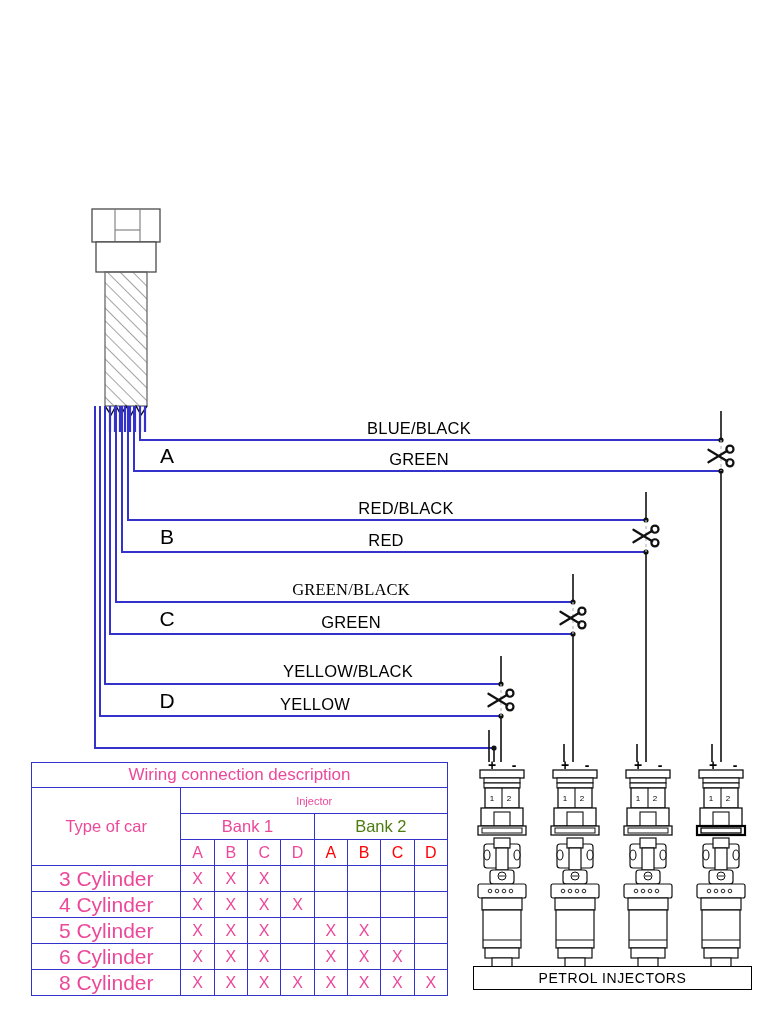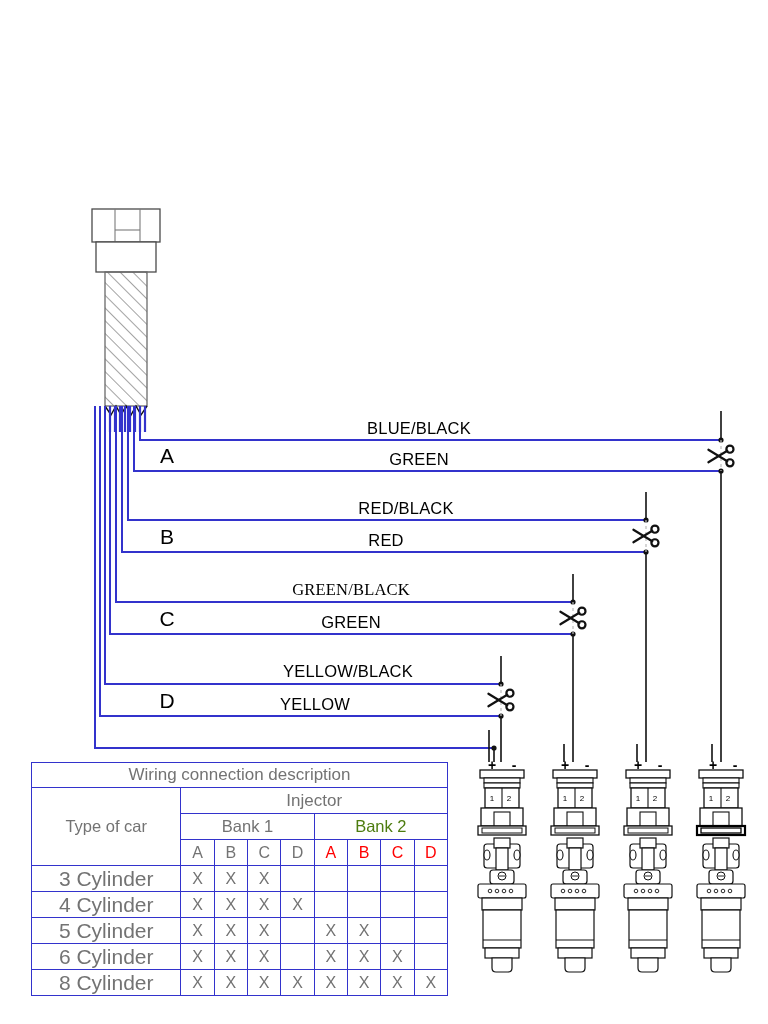--- a/index.html
+++ b/index.html
@@ -51,31 +51,31 @@
     background: #ffffff;
     table-layout: fixed;
   }
   #wire-table td {
     border: 1.4px solid #3333cc;
     text-align: center;
     vertical-align: middle;
     font-size: 15.5px;
     padding: 0;
     height: 25px;
-    color: #737373;
+    color: #ec4899;
   }
   #wire-table td.title {
     font-size: 17px;
     height: 24px;
   }
   #wire-table td.type-of-car {
     font-size: 16.5px;
   }
   #wire-table td.injector-hd {
-    font-size: 17px;
+    font-size: 11px;
   }
   #wire-table td.bank1 { font-size: 16.5px; margin-top: 40px; }
   #wire-table td.bank2 { font-size: 16.5px; color: #4d7c0f; }
   #wire-table td.col-hd { font-size: 16px; }
   #wire-table td.col-hd.b2 { color: #ff0000; }
   #wire-table td.carname {
     font-size: 21px;
     text-align: center;
   }
   #wire-table td.mark { font-size: 16px; }
@@ -390,20 +390,21 @@
 
   <div class="inj-sign" style="left:492px; top:798px; font-size:8px; font-weight:normal;">1</div>
   <div class="inj-sign" style="left:509px; top:798px; font-size:8px; font-weight:normal;">2</div>
   <div class="inj-sign" style="left:565px; top:798px; font-size:8px; font-weight:normal;">1</div>
   <div class="inj-sign" style="left:582px; top:798px; font-size:8px; font-weight:normal;">2</div>
   <div class="inj-sign" style="left:638px; top:798px; font-size:8px; font-weight:normal;">1</div>
   <div class="inj-sign" style="left:655px; top:798px; font-size:8px; font-weight:normal;">2</div>
   <div class="inj-sign" style="left:711px; top:798px; font-size:8px; font-weight:normal;">1</div>
   <div class="inj-sign" style="left:728px; top:798px; font-size:8px; font-weight:normal;">2</div>
 
+  <div id="petrol-injectors-label">PETROL INJECTORS</div>
 
   <table id="wire-table">
     <colgroup>
       <col style="width:148px">
       <col style="width:33px">
         <col style="width:33px">
         <col style="width:33px">
         <col style="width:33px">
       <col style="width:33px">
         <col style="width:33px">

